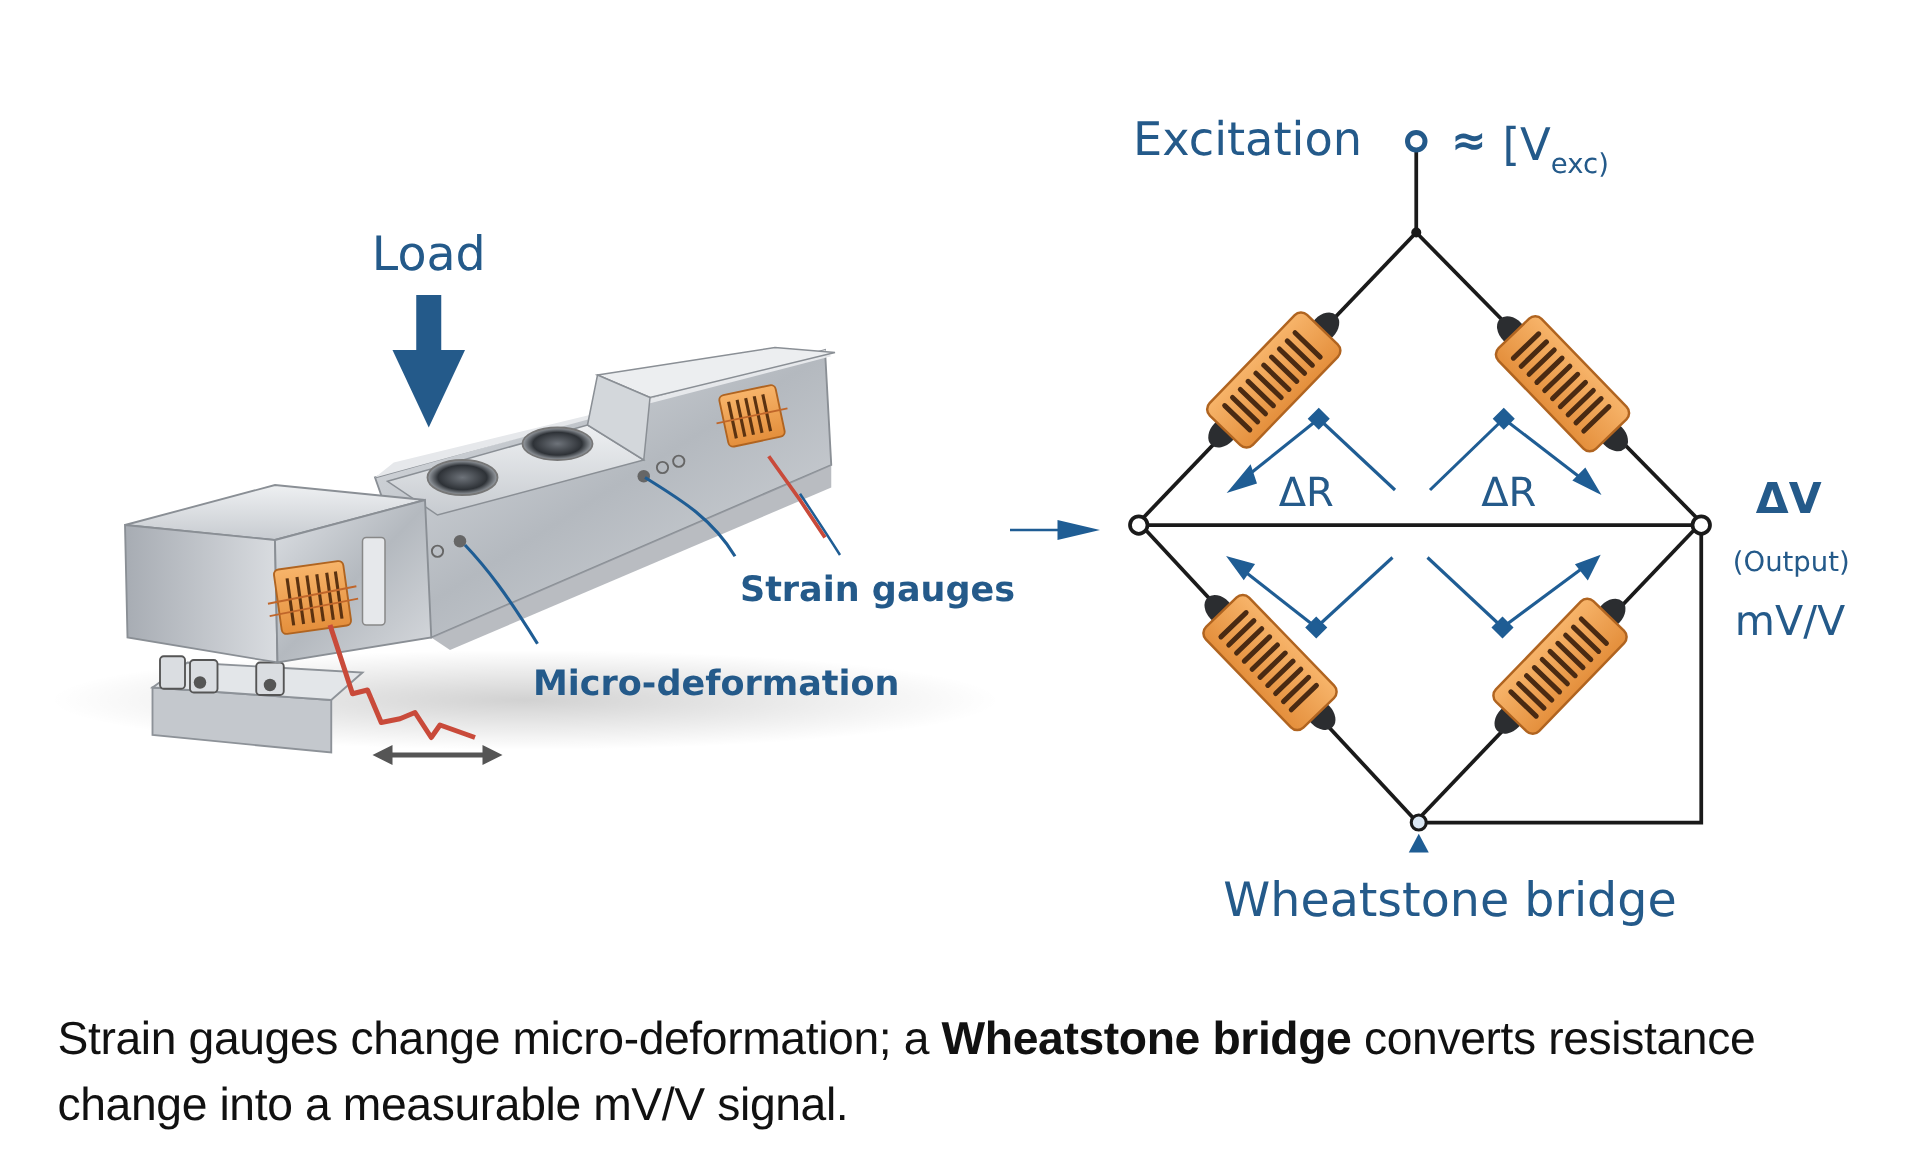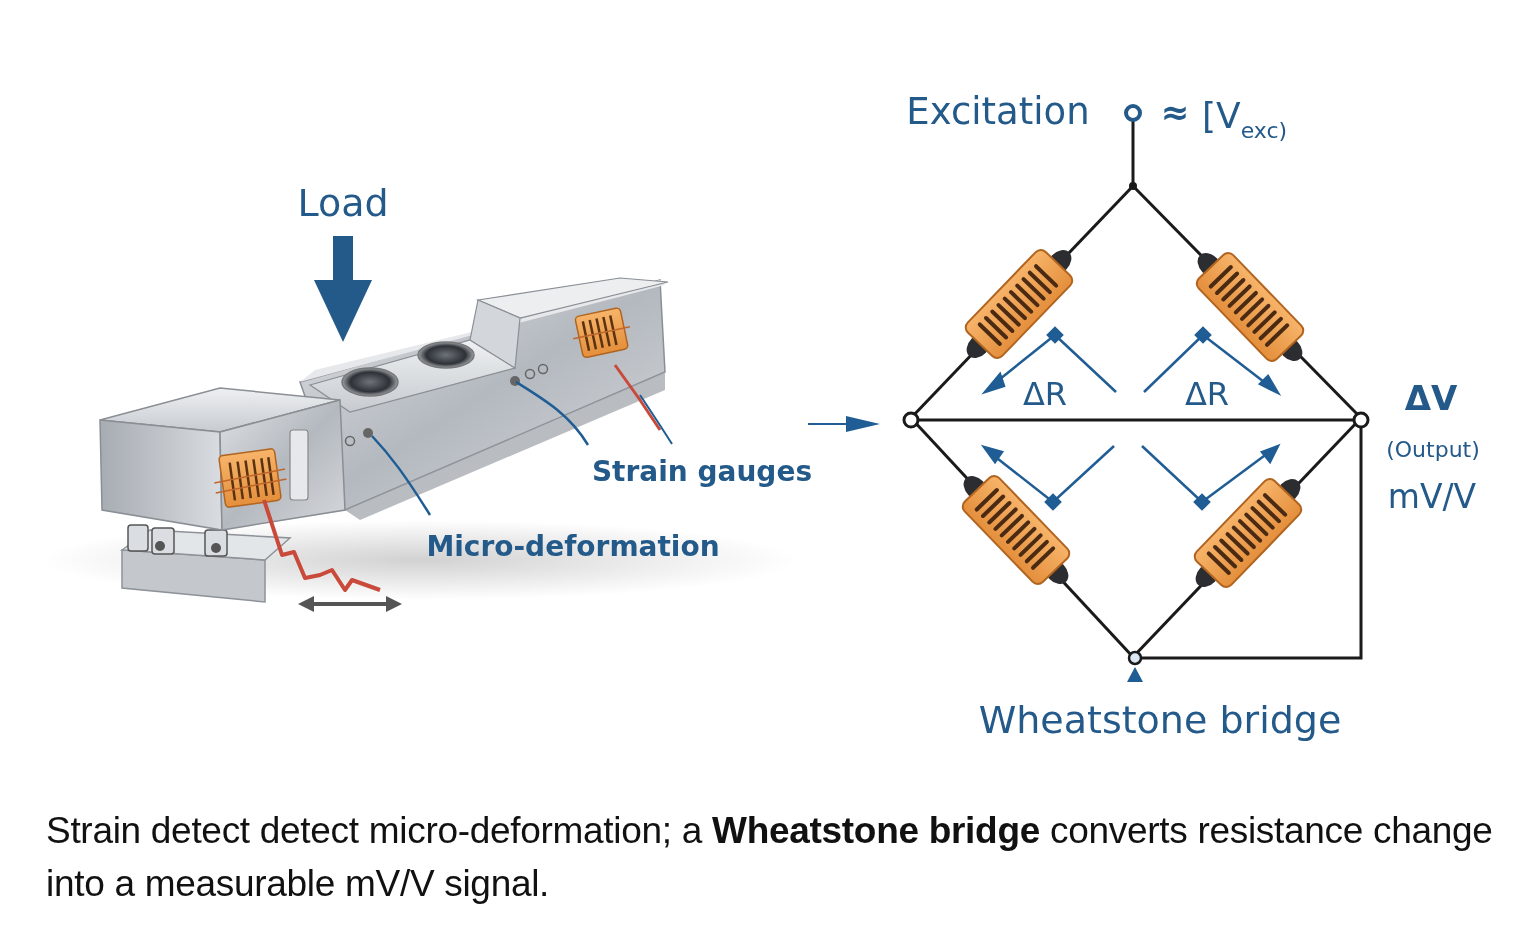--- a/index.html
+++ b/index.html
@@ -257,13 +257,13 @@
   <text x="1045" y="405" text-anchor="middle" font-family="DejaVu Sans, sans-serif" font-size="32" class="blue-text">ΔR</text>
   <text x="1207" y="405" text-anchor="middle" font-family="DejaVu Sans, sans-serif" font-size="32" class="blue-text">ΔR</text>
 
   <text x="1431" y="410" text-anchor="middle" font-family="DejaVu Sans, sans-serif" font-size="34" font-weight="bold" class="blue-text">ΔV</text>
   <text x="1433" y="457" text-anchor="middle" font-family="DejaVu Sans, sans-serif" font-size="22" class="blue-text">(Output)</text>
   <text x="1432" y="508" text-anchor="middle" font-family="DejaVu Sans, sans-serif" font-size="33" class="blue-text">mV/V</text>
 
   <text x="1160" y="733" text-anchor="middle" font-family="DejaVu Sans, sans-serif" font-size="38" class="blue-text">Wheatstone bridge</text>
 </svg>
 
-<div class="caption"><span>Strain detect detect micro-deformation; a </span><b>Wheatstone bridge</b><span> converts resistance change into a measurable mV/V signal.</span></div>
+<div class="caption"><span>Strain gauges change micro-deformation; a </span><b>Wheatstone bridge</b><span> converts resistance change into a measurable mV/V signal.</span></div>
 
 </body></html>

